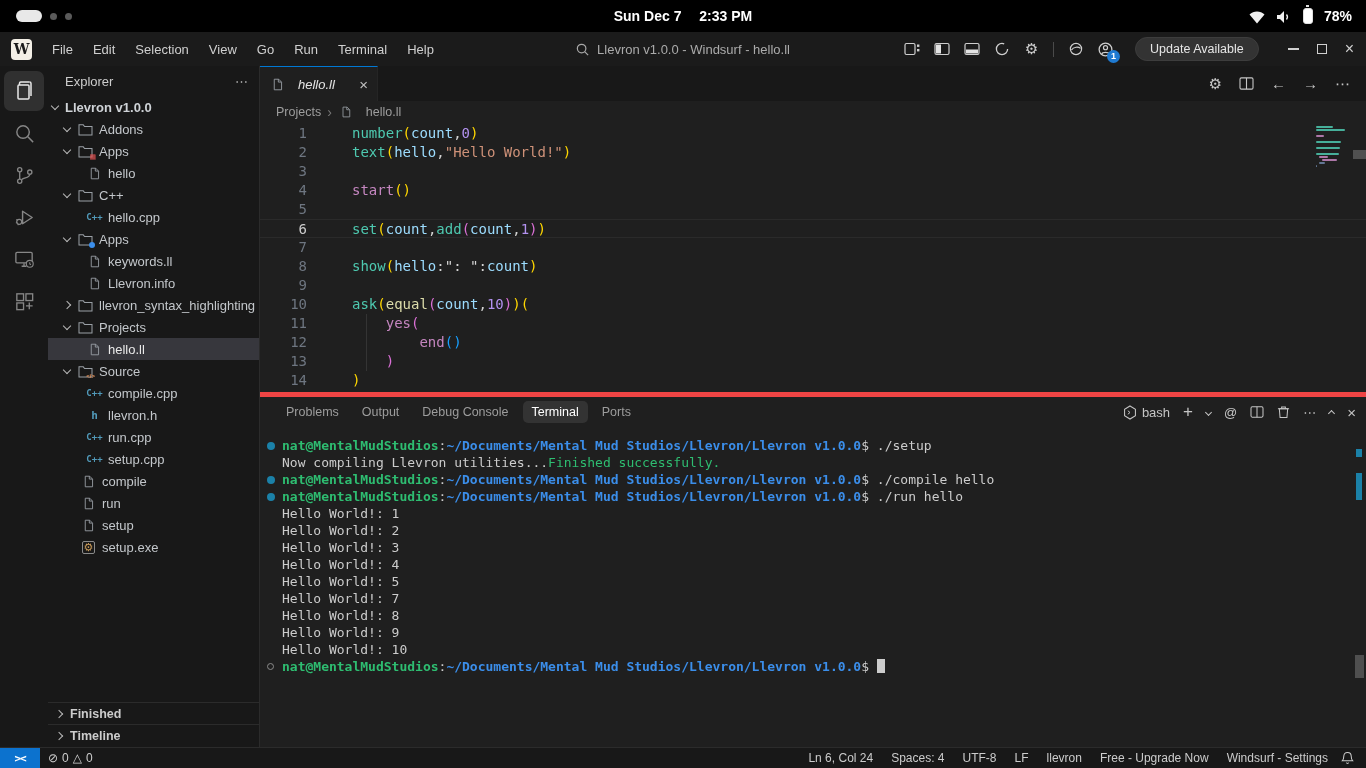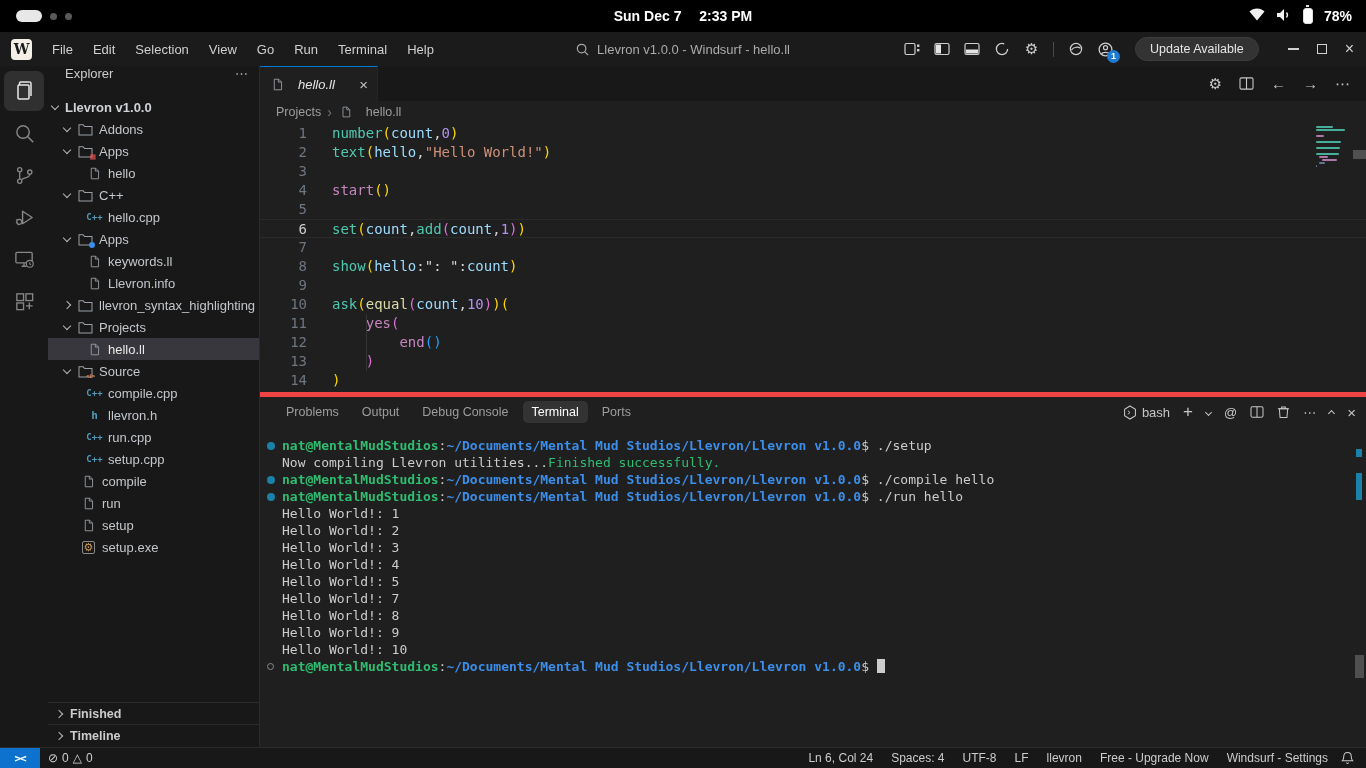--- a/index.html
+++ b/index.html
@@ -8,21 +8,21 @@
     background:#1f1f1f; font-family:"Liberation Sans",sans-serif; color:#cccccc; }
 
   
   .sysbar { position:absolute; top:0; left:0; width:1366px; height:32px; background:#000;
     display:flex; align-items:center; }
   .ws { display:flex; align-items:center; gap:8px; margin-left:16px; }
   .ws .pill { width:26px; height:12px; background:#e8e8e8; border-radius:7px; display:inline-block; }
   .ws .dot { width:7px; height:7px; background:#5a5a5a; border-radius:50%; display:inline-block; }
   .clock { position:absolute; left:0; right:0; text-align:center; color:#fff; font-size:14px; font-weight:700; }
   .clock span { margin:0 7px; }
-  .tray { margin-left:auto; display:flex; align-items:flex-start; gap:11px; margin-right:14px; color:#fff; }
+  .tray { margin-left:auto; display:flex; align-items:flex-end; gap:11px; margin-right:14px; color:#fff; }
   .batt { width:10px; height:16px; border:1.5px solid #ddd; border-radius:3px; position:relative; background:#fff; }
   .batt:after { content:""; position:absolute; top:-4px; left:2px; width:3px; height:2px; background:#ddd; }
   .tray .pct { font-size:14px; font-weight:700; }
 
   
   .titlebar { position:absolute; top:32px; left:0; width:1366px; height:34px; background:#1b1b1b;
     display:flex; align-items:center; }
   .wlogo { width:21px; height:21px; margin:0 10px 0 11px; background:#f3efe6; border-radius:4px;
     color:#1b1b1b; font-weight:700; font-size:14px; display:flex; align-items:center; justify-content:center;
     font-family:"DejaVu Serif",serif; }
@@ -46,21 +46,21 @@
   
   .main { position:absolute; top:66px; left:0; width:1366px; height:681px; display:flex; }
 
   .activitybar { width:48px; background:#181818; display:flex; flex-direction:column; align-items:center; padding-top:5px; }
   .act-item { width:40px; height:40px; margin-bottom:2px; display:flex; align-items:center; justify-content:center;
     color:#868686; border-radius:7px; }
   .act-item.active { background:#303030; color:#e7e7e7; }
 
   .sidebar { width:212px; background:#181818; border-right:1px solid #2b2b2b; display:flex; flex-direction:column;
     font-size:13px; }
-  .sb-header { height:30px; display:flex; align-items:flex-start; padding:0 10px 0 17px; color:#cccccc; }
+  .sb-header { height:30px; display:flex; align-items:center; padding:0 10px 0 17px; color:#cccccc; }
   .sb-header .more { margin-left:auto; color:#bbb; letter-spacing:1px; }
   .sb-rows { flex:1; overflow:hidden; }
   .sb-row { height:22px; display:flex; align-items:center; color:#c3c7cb; white-space:nowrap; }
   .sb-row.selected { background:#37373d; color:#e8e8e8; }
   .sb-row.root { font-weight:700; color:#cfd3d7; }
   .chev { width:6px; height:6px; border-right:1.3px solid #b8b8b8; border-bottom:1.3px solid #b8b8b8;
     display:inline-block; flex:none; }
   .chev.down { transform:rotate(45deg); margin:-3px 7px 0 0; }
   .chev.right { transform:rotate(-45deg); margin:0 7px 0 0; }
   .ticon { width:17px; display:inline-flex; justify-content:center; margin-right:5px; flex:none; position:relative; }
@@ -90,21 +90,21 @@
 
   .breadcrumbs { height:21px; display:flex; align-items:center; gap:6px; padding-left:16px;
     font-size:12.5px; color:#9d9d9d; background:#1f1f1f; }
   .breadcrumbs .sep { color:#767676; font-size:14px; }
 
   
   .editor { height:270px; position:relative; font-family:"DejaVu Sans Mono",monospace; font-size:14px;
     overflow:hidden; padding-top:2px; }
   .code-line { position:relative; height:19px; line-height:19px; white-space:pre; }
   .code-line .gutter { position:absolute; left:0; width:47px; text-align:right; color:#6e7681; }
-  .code-line .ctext { margin-left:72px; }
+  .code-line .ctext { margin-left:92px; }
   .code-line.current { border-top:1px solid #2a2a2a; border-bottom:1px solid #2a2a2a; }
   .code-line.current .gutter { color:#cccccc; }
   .iguide { position:absolute; left:106px; top:0; bottom:0; width:1px; background:#343434; }
   .tok-fn{color:#4ec9b0}.tok-fy{color:#dcdcaa}.tok-kw{color:#c586c0}.tok-vr{color:#9cdcfe}
   .tok-nm{color:#b392f0}.tok-st{color:#ce9178}.tok-sw{color:#d6d6d6}.tok-pl{color:#d4d4d4}
   .tok-b1{color:#ffd700}.tok-b2{color:#da70d6}.tok-b3{color:#179fff}
   .minimap { position:absolute; top:4px; right:16px; width:34px; }
   .minimap .mrow { height:2px; margin-bottom:1px; border-radius:1px; }
   .ed-thumb { position:absolute; top:28px; right:0; width:13px; height:9px; background:#505050; }
 

